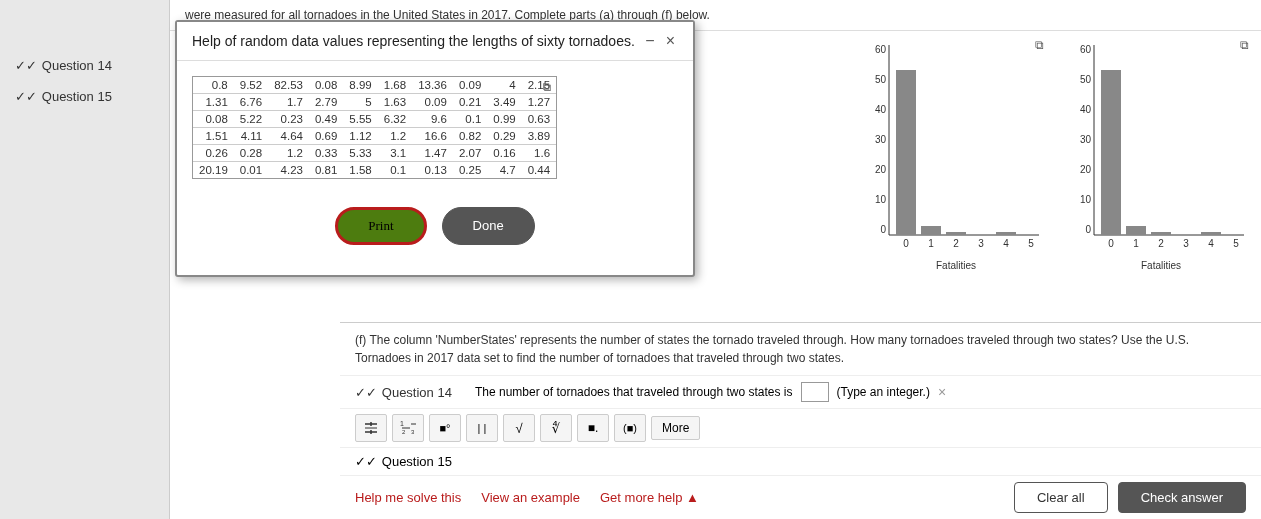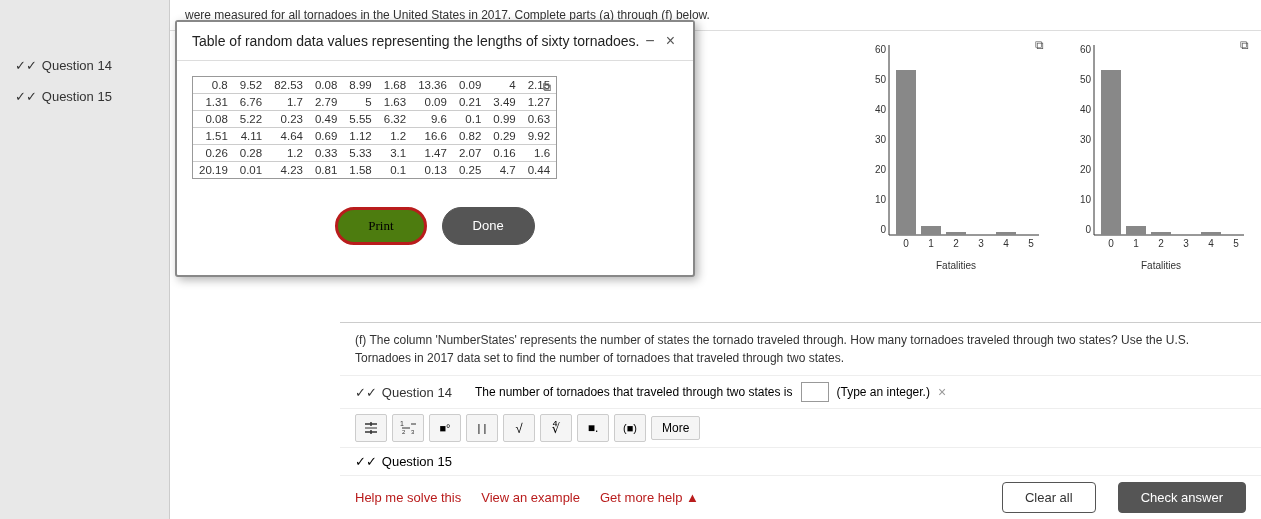--- a/index.html
+++ b/index.html
@@ -296,21 +296,21 @@
 
     .bottom-link {
       color: #b91c1c;
       cursor: pointer;
       font-size: 13px;
       text-decoration: none;
     }
 
     .bottom-right-btns {
       display: flex;
-      gap: 22px;
+      gap: 10px;
     }
 
     .btn-clear {
       padding: 7px 22px;
       border: 1px solid #555;
       border-radius: 4px;
       background: #fff;
       cursor: pointer;
       font-size: 13px;
       color: #333;
@@ -379,21 +379,21 @@
 
 <div class="main-content">
 
   <div class="top-header">
     <span>were measured for all tornadoes in the United States in 2017. Complete parts (a) through (f) below.</span>
   </div>
 
   <div class="modal-overlay">
     <div class="modal">
       <div class="modal-header">
-        <div class="modal-title">Table of random data values representing the lengths of sixty tornadoes.</div>
+        <div class="modal-title">Help of random data values representing the lengths of sixty tornadoes.</div>
         <div style="display:flex;gap:5px;align-items:center;">
           <button class="modal-close">
             <span>−</span>
           </button>
           <button class="modal-close">
             <span>×</span>
           </button>
         </div>
       </div>
 
@@ -441,21 +441,21 @@
                 <tr>
                   <td>1.51</td>
                   <td>4.11</td>
                   <td>4.64</td>
                   <td>0.69</td>
                   <td>1.12</td>
                   <td>1.2</td>
                   <td>16.6</td>
                   <td>0.82</td>
                   <td>0.29</td>
-                  <td>9.92</td>
+                  <td>3.89</td>
                 </tr>
                 <tr>
                   <td>0.26</td>
                   <td>0.28</td>
                   <td>1.2</td>
                   <td>0.33</td>
                   <td>5.33</td>
                   <td>3.1</td>
                   <td>1.47</td>
                   <td>2.07</td>

